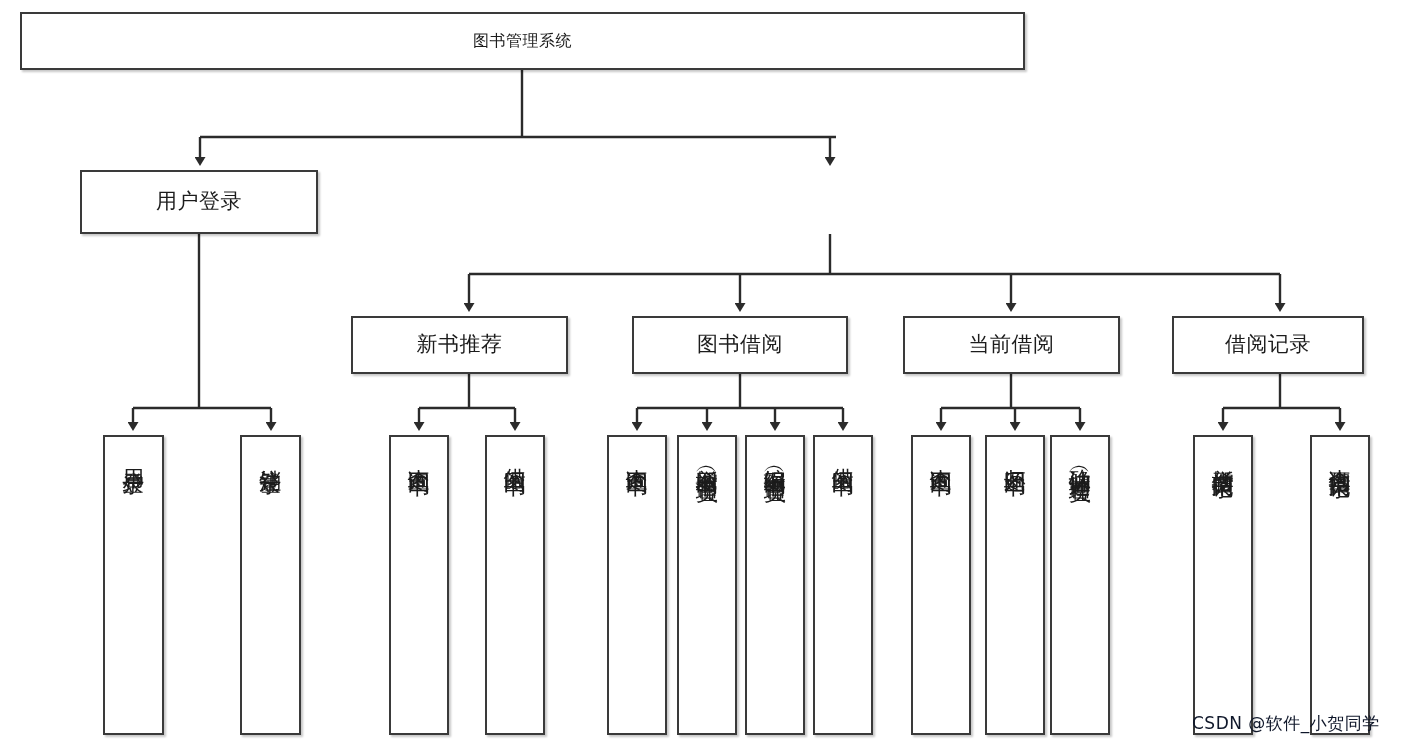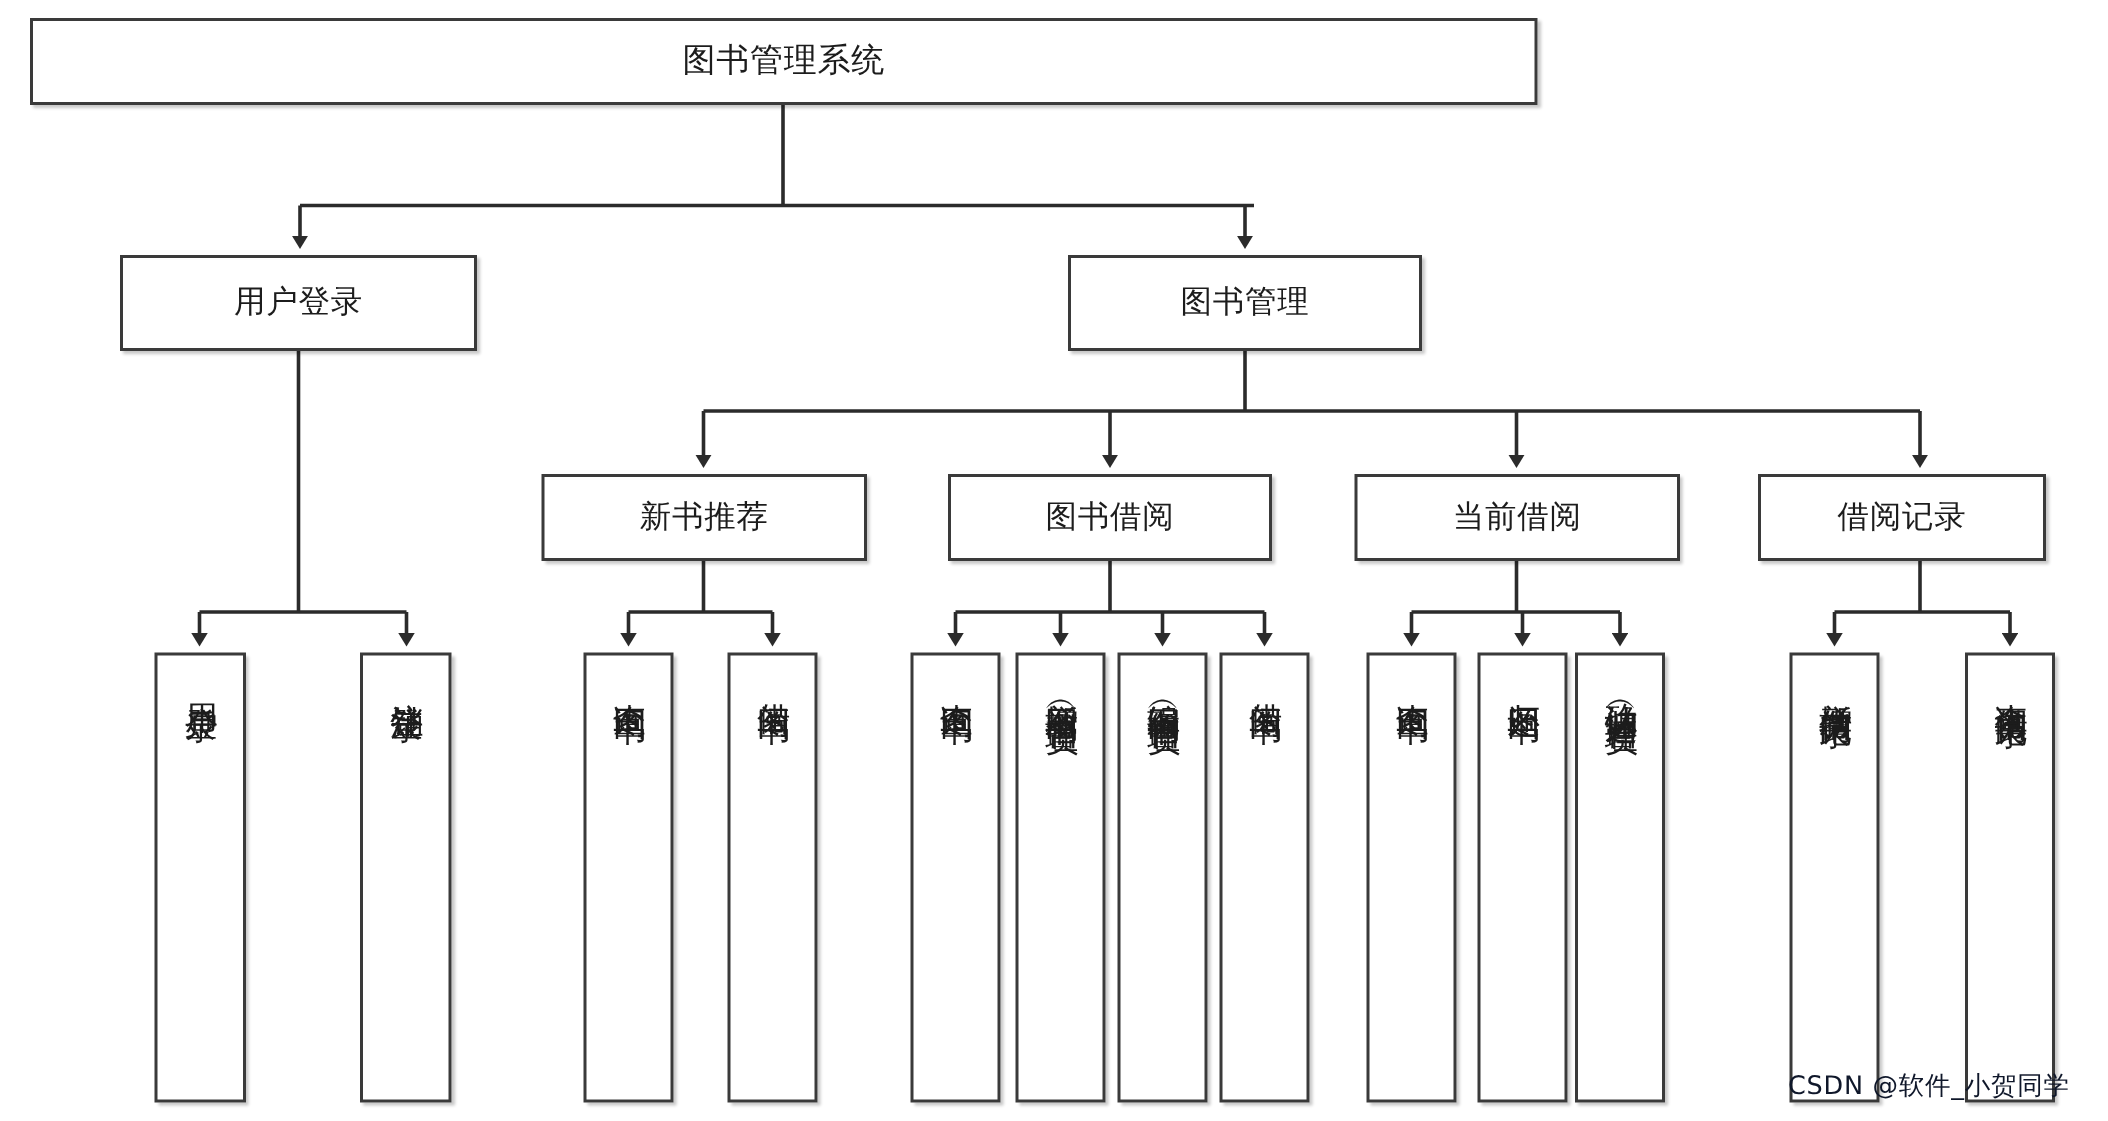--- a/index.html
+++ b/index.html
@@ -51,21 +51,21 @@
     justify-content: center;
     padding-top: 14px;
   }
   .node.vertical .node-label {
     writing-mode: vertical-rl;
     text-orientation: upright;
     font-size: 22px;
     line-height: 1.25;
     letter-spacing: 2px;
   }
-  .node.root .node-label { font-size: 22px; }
+  .node.root .node-label { font-size: 16px; }
   .watermark {
     position: absolute;
     left: 1192px;
     top: 712px;
     font-size: 17px;
     color: #0f172a;
     white-space: nowrap;
     letter-spacing: 0.5px;
   }
 </style>
@@ -124,25 +124,22 @@
     </g>
   </svg>
 
   <div class="node horizontal root" style="left: 20px; top: 12px; width: 1005px; height: 58px;">
     <span class="node-label">图书管理系统</span>
   </div>
 
   <div class="node horizontal" style="left: 80px; top: 170px; width: 238px; height: 64px;">
     <span class="node-label">用户登录</span>
   </div>
-  <div class="node horizontal" style="left: 712px; top: 170px; width: 236px; height: 64px;">
-    <span class="node-label">图书管理</span>
-  </div>
 
-  <div class="node horizontal" style="left: 361px; top: 316px; width: 217px; height: 58px;">
+  <div class="node horizontal" style="left: 351px; top: 316px; width: 217px; height: 58px;">
     <span class="node-label">新书推荐</span>
   </div>
   <div class="node horizontal" style="left: 632px; top: 316px; width: 216px; height: 58px;">
     <span class="node-label">图书借阅</span>
   </div>
   <div class="node horizontal" style="left: 903px; top: 316px; width: 217px; height: 58px;">
     <span class="node-label">当前借阅</span>
   </div>
   <div class="node horizontal" style="left: 1172px; top: 316px; width: 192px; height: 58px;">
     <span class="node-label">借阅记录</span>

